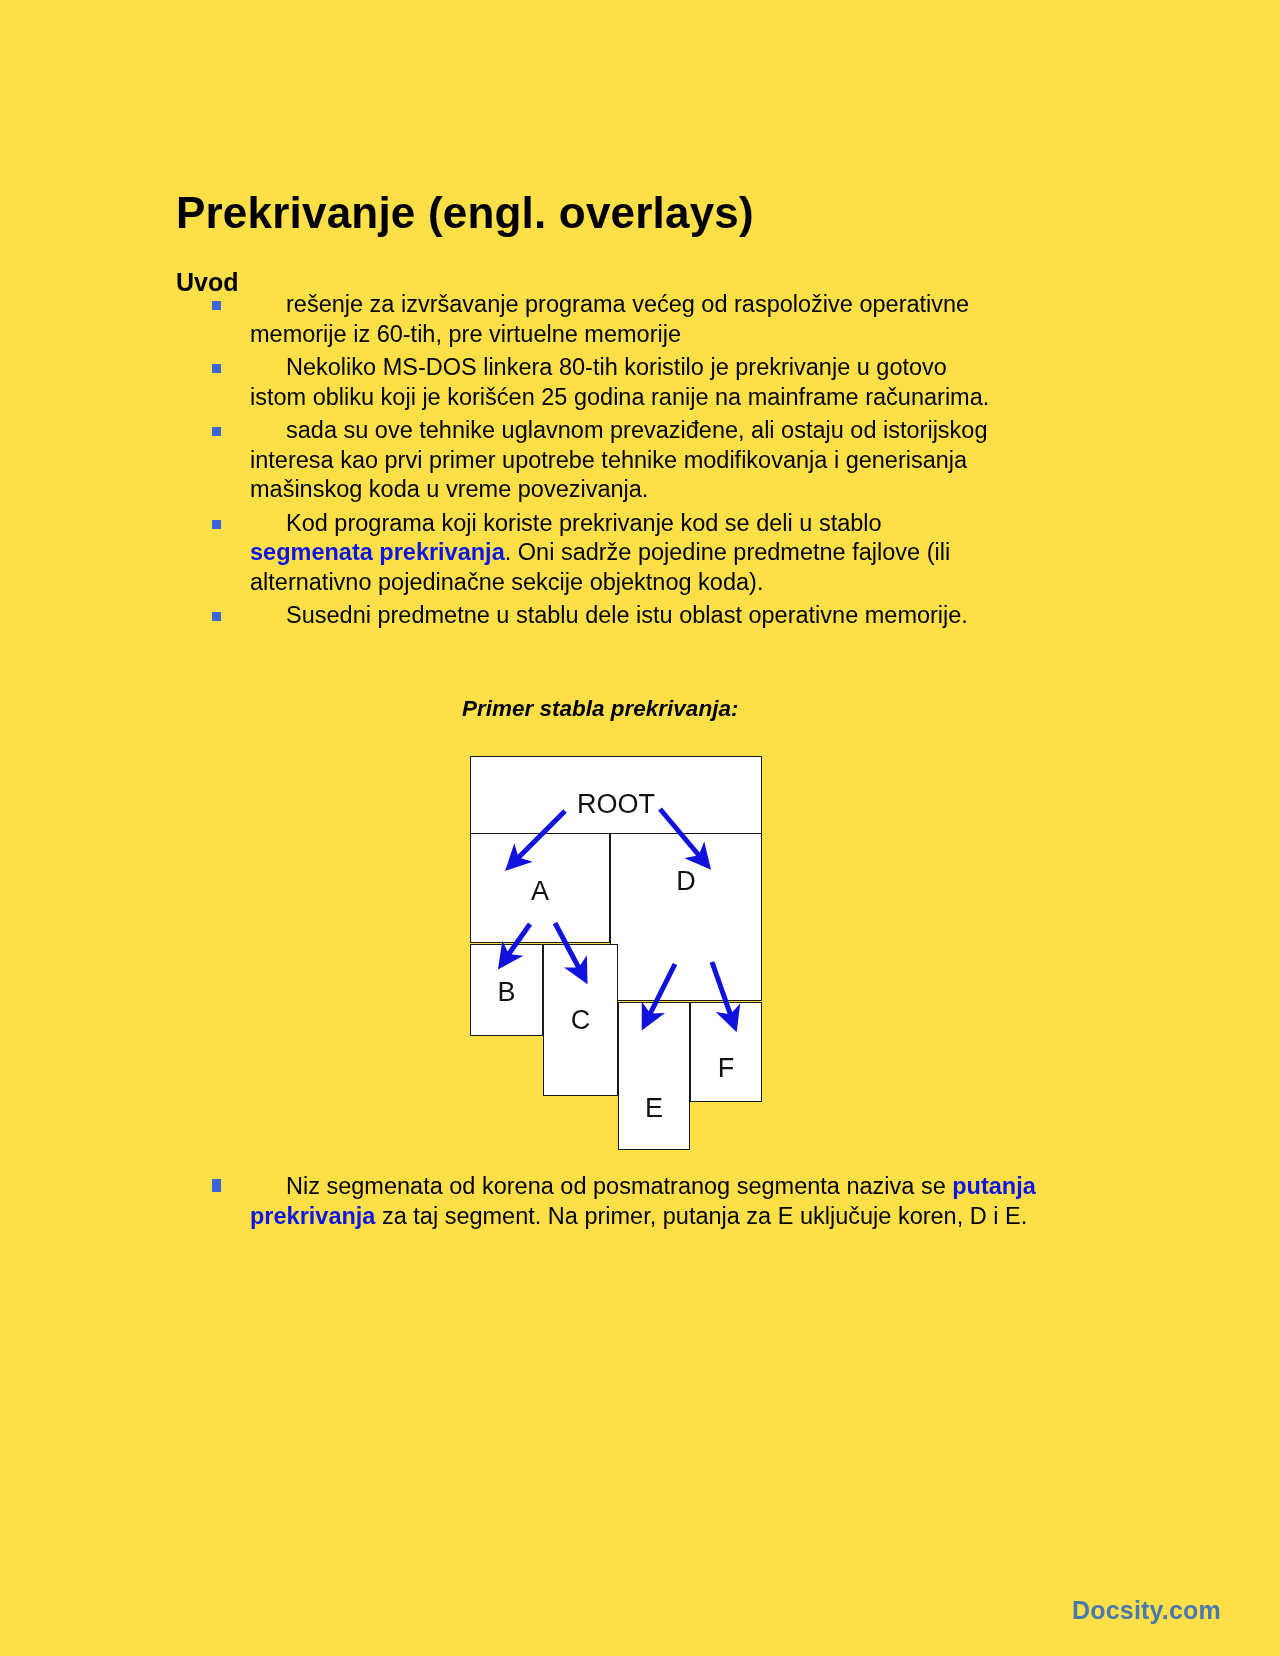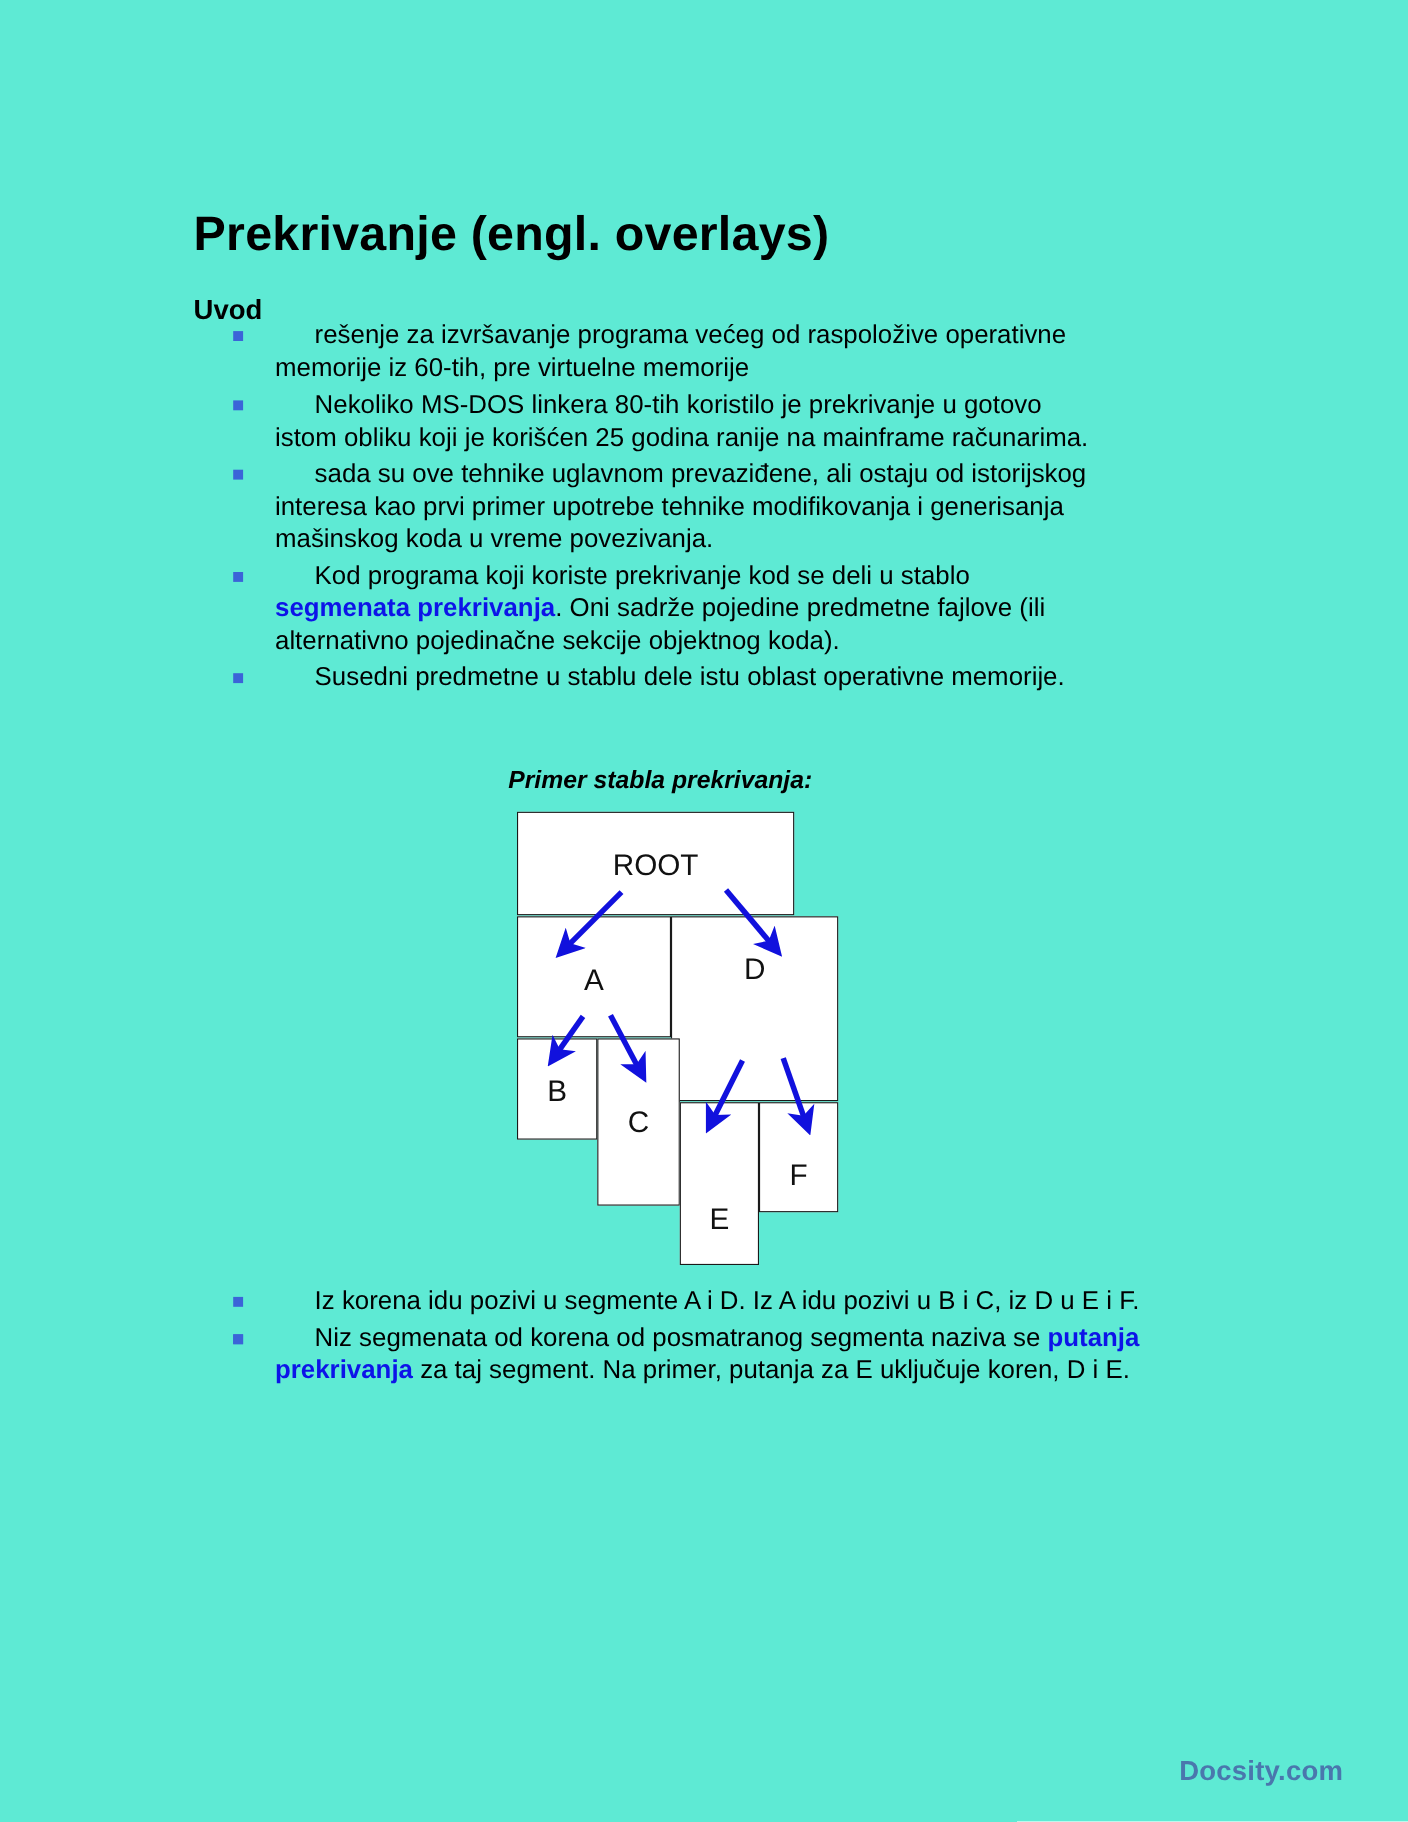--- a/index.html
+++ b/index.html
@@ -8,21 +8,21 @@
     background: #ffffff;
   }
   body {
     font-family: "Liberation Sans", sans-serif;
     color: #000000;
   }
   .page {
     position: relative;
     width: 1280px;
     height: 1656px;
-    background: #5eead4;
+    background: #fde047;
     overflow: hidden;
   }
 
   
   .slide-title {
     position: absolute;
     left: 176px;
     top: 160px;
     font-size: 44px;
     font-weight: bold;
@@ -103,21 +103,21 @@
     position: absolute;
     left: 0;
     right: 0;
     text-align: center;
     font-size: 27px;
     font-weight: normal;
     color: #111111;
     font-family: "Liberation Sans", sans-serif;
   }
   
-  #node-root  { left: 30px;  top: 42px;  width: 252px; height: 94px;  }
+  #node-root  { left: 30px;  top: 60px;  width: 292px; height: 94px;  }
   #node-root .lbl  { top: 32px; }
   #node-a     { left: 30px;  top: 137px; width: 140px; height: 110px; }
   #node-a .lbl     { top: 42px; }
   #node-d     { left: 170px; top: 137px; width: 152px; height: 168px; }
   #node-d .lbl     { top: 32px; }
   #node-b     { left: 30px;  top: 248px; width: 73px;  height: 92px;  }
   #node-b .lbl     { top: 32px; }
   #node-c     { left: 103px; top: 248px; width: 75px;  height: 152px; }
   #node-c .lbl     { top: 60px; }
   #node-e     { left: 178px; top: 306px; width: 72px;  height: 148px; }
@@ -206,20 +206,19 @@
           <line x1="90" y1="228" x2="66" y2="262"></line>
           <line x1="115" y1="227" x2="141" y2="276"></line>
           <line x1="235" y1="268" x2="208" y2="322"></line>
           <line x1="272" y1="266" x2="292" y2="323"></line>
         </g>
       </svg>
     </div>
   </div>
 
   <div class="bullet-list bottom" id="conclusion-list">
-      <div class="bullet-item"><span class="marker"></span><span class="txt"><span>Iz korena idu pozivi u segmente A i D. Iz A idu pozivi u B i C, iz D u E i F.</span></span></div>
       <div class="bullet-item"><span class="marker"></span></div>
       <div class="bullet-item"><span class="marker"></span><span class="txt"><span>Niz segmenata od korena od posmatranog segmenta naziva se </span><span class="hl">putanja prekrivanja</span><span> za taj segment. Na primer, putanja za E uključuje koren, D i E.</span></span></div>
     </div>
 
   <div class="watermark">Docsity.com</div>
 
 </div>
 
 </body></html>

